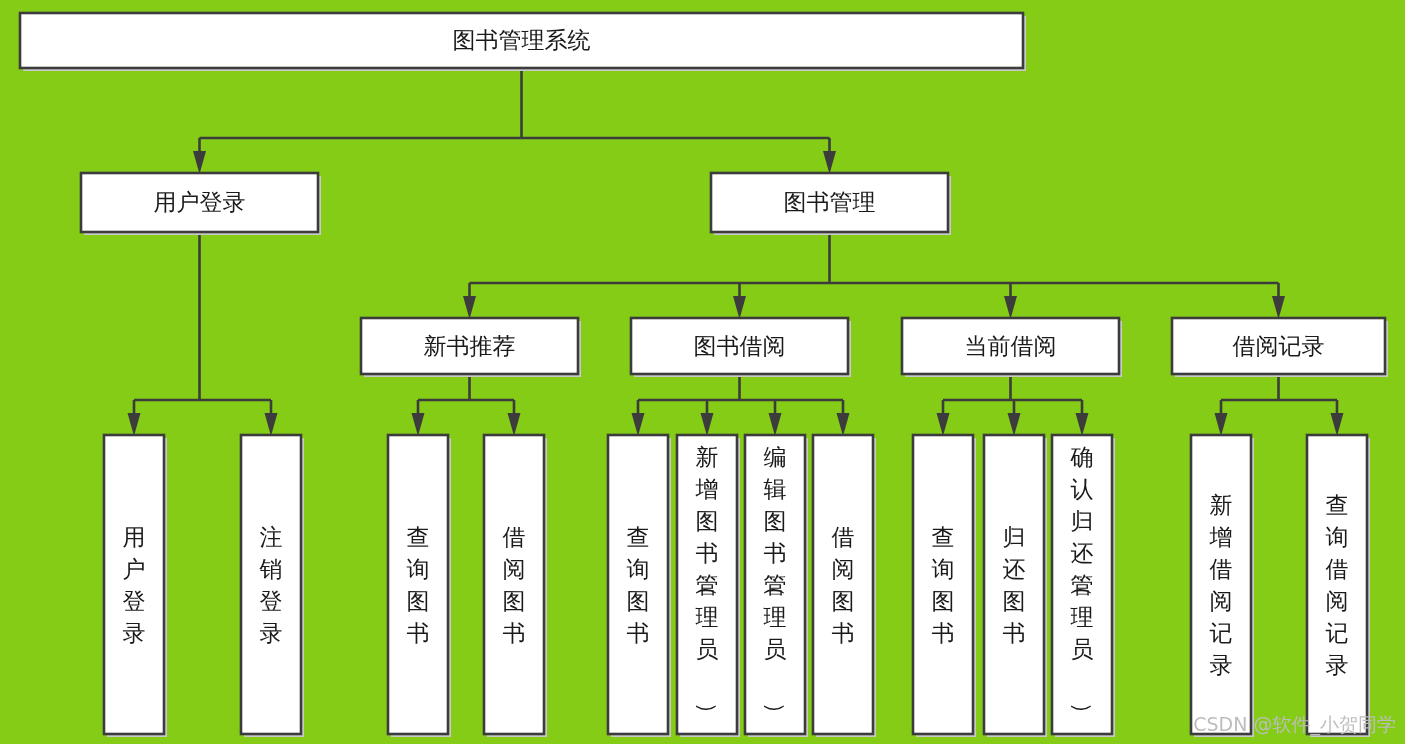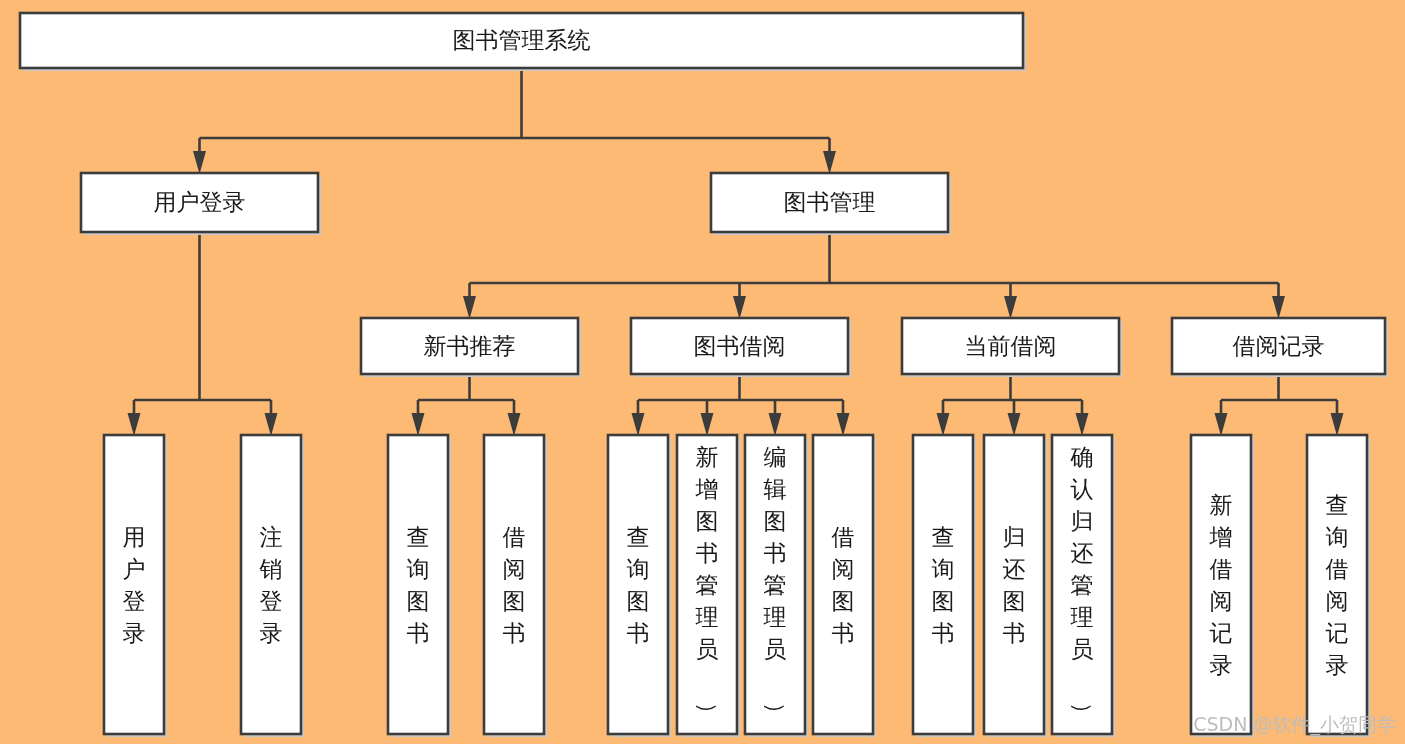--- a/index.html
+++ b/index.html
@@ -8,21 +8,21 @@
     padding: 0;
     background: #ffffff;
   }
   body {
     font-family: "DejaVu Sans", "Liberation Sans", sans-serif;
   }
   #diagram-root {
     position: relative;
     width: 1405px;
     height: 744px;
-    background: #fdba74;
+    background: #84cc16;
     overflow: hidden;
   }
   svg.diagram-canvas {
     position: absolute;
     left: 0;
     top: 0;
     width: 1405px;
     height: 747px;
     display: block;
   }

